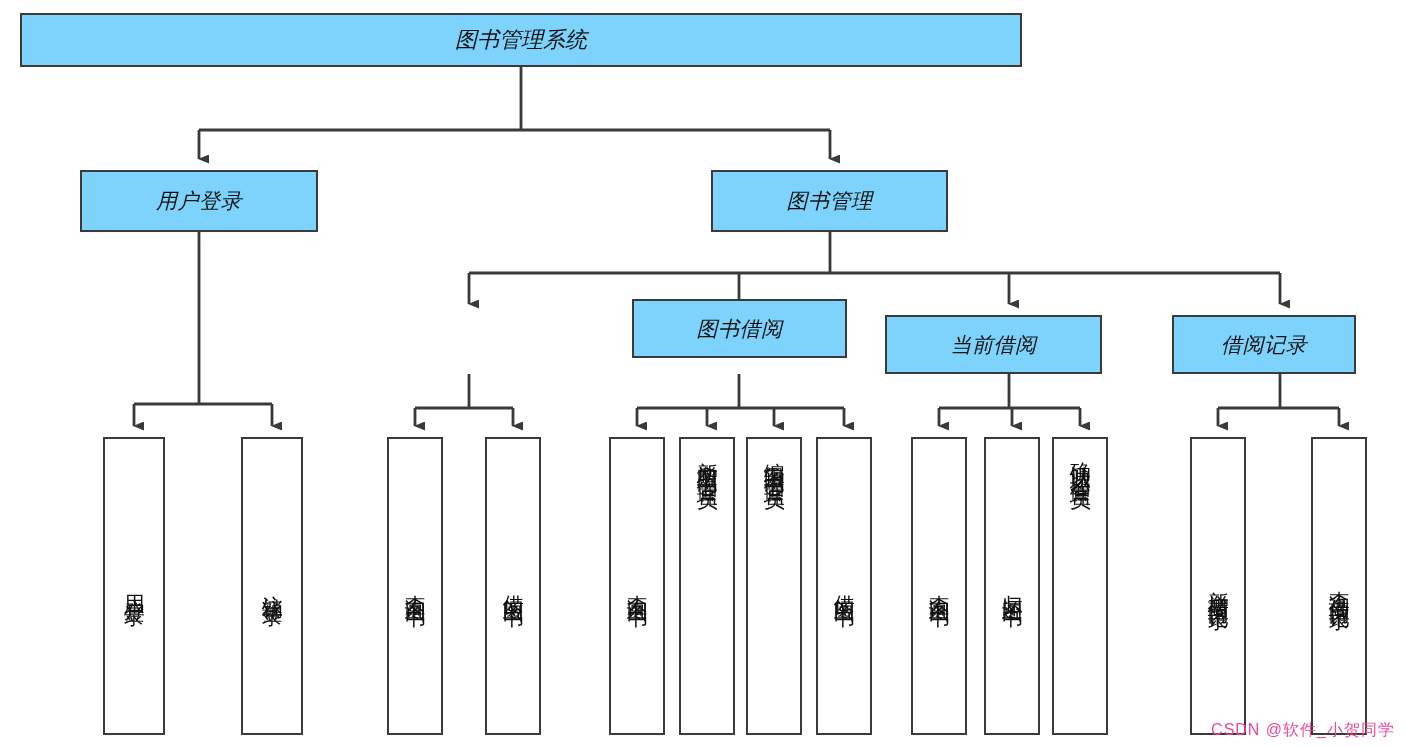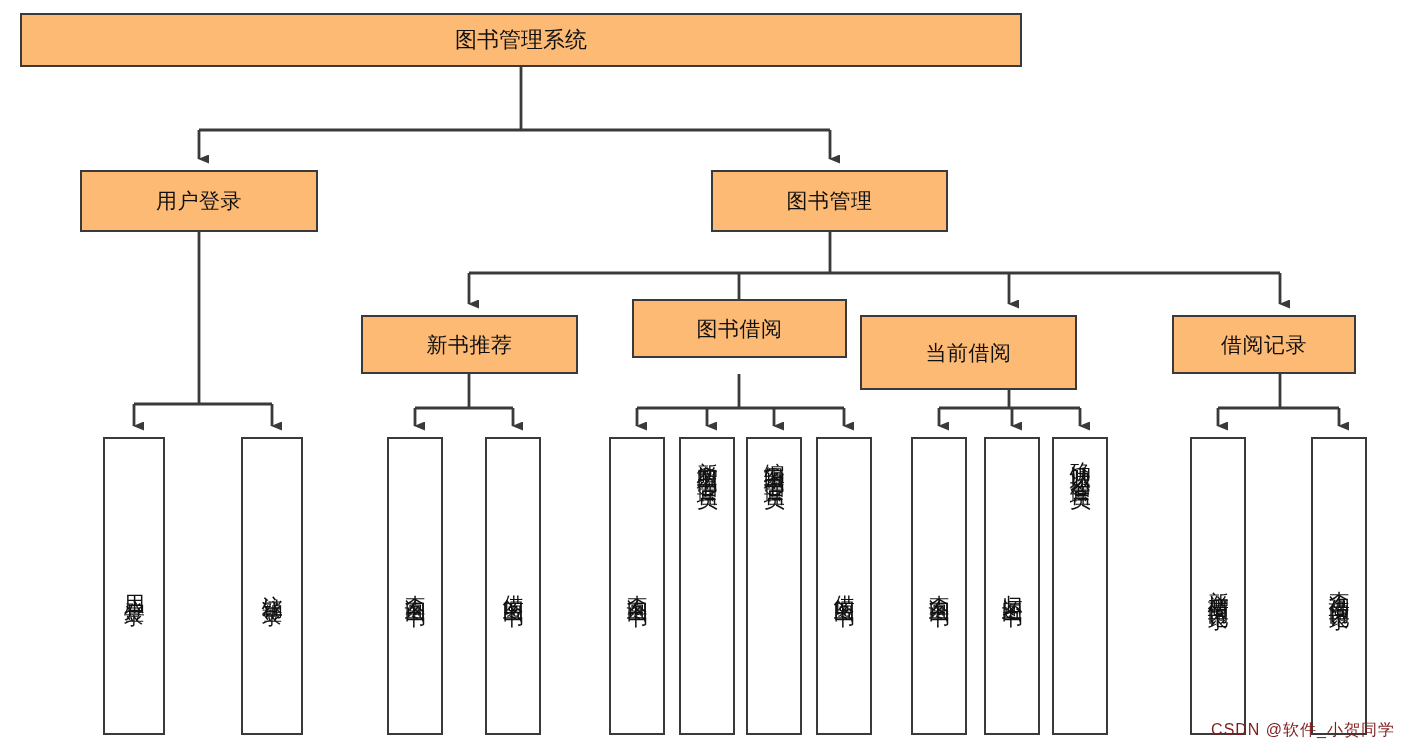--- a/index.html
+++ b/index.html
@@ -1,40 +1,40 @@
 <!DOCTYPE html>
 <html><head>
 <meta charset="utf-8">
 <style>
   html,body{margin:0;padding:0;background:#ffffff;}
   body{width:1405px;height:747px;overflow:hidden;
        font-family:"Liberation Sans","DejaVu Sans",sans-serif;}
   #canvas{position:relative;width:1405px;height:747px;background:#fff;}
 
   
-  .node{position:absolute;box-sizing:border-box;background:#fdba74;
+  .node{position:absolute;box-sizing:border-box;background:#7dd3fc;
         border:2.5px solid #3a3a3a;display:flex;align-items:center;
-        justify-content:center;color:#111;}
+        justify-content:center;color:#111;font-style:italic;}
   .node.h{font-size:21px;line-height:1.2;letter-spacing:.5px;}
   .node.title{font-size:22px;}
   .leaf{position:absolute;box-sizing:border-box;background:#fff;
         border:2.5px solid #3a3a3a;display:flex;align-items:flex-start;
         justify-content:center;}
   .leaf > span{writing-mode:vertical-rl;text-orientation:upright;
         font-size:21px;letter-spacing:4px;line-height:1.25;color:#111;
         padding-top:6px;white-space:nowrap;}
   .leaf.mid > span{padding-top:0;}
   .leaf.mid{align-items:center;}
 
   
   #wires{position:absolute;left:0;top:0;width:1405px;height:747px;}
 
   
   #watermark{position:absolute;right:10px;bottom:6px;font-size:16px;
-     color:#7f1d1d;letter-spacing:1px;white-space:nowrap;}
+     color:#ec4899;letter-spacing:1px;white-space:nowrap;}
 </style>
 </head>
 <body>
 
 <div id="canvas">
 
   <svg id="wires" viewBox="0 0 1405 747" xmlns="http://www.w3.org/2000/svg">
     <defs>
       <marker id="arw" markerWidth="9" markerHeight="11" refX="4.5" refY="10" orient="auto" markerUnits="userSpaceOnUse">
         <path d="M0,0 L9,0 L4.5,11 Z" fill="#3a3a3a"></path>
@@ -82,23 +82,22 @@
       <path d="M1218,408 L1218,426" marker-end="url(#arw)"></path>
       <path d="M1339,408 L1339,426" marker-end="url(#arw)"></path>
     </g>
   </svg>
 
   <div class="node title" id="node-root" style="left: 20px; top: 13px; width: 1002px; height: 54px;">图书管理系统</div>
 
   <div class="node h" id="node-l2-0" style="left: 80px; top: 170px; width: 238px; height: 62px;">用户登录</div>
   <div class="node h" id="node-l2-1" style="left: 711px; top: 170px; width: 237px; height: 62px; text-align: right;">图书管理</div>
 
-  <div class="node h" id="node-l3-0" style="left: 361px; top: 315px; width: 217px; height: 59px;">新书推荐</div>
   <div class="node h" id="node-l3-1" style="left: 632px; top: 299px; width: 215px; height: 59px;">图书借阅</div>
-  <div class="node h" id="node-l3-2" style="left: 860px; top: 315px; width: 217px; height: 75px;">当前借阅</div>
+  <div class="node h" id="node-l3-2" style="left: 885px; top: 315px; width: 217px; height: 59px;">当前借阅</div>
   <div class="node h" id="node-l3-3" style="left: 1172px; top: 315px; width: 184px; height: 59px;">借阅记录</div>
 
   <div id="leaf-host">
       <div class="leaf mid" style="left: 103px; top: 437px; width: 62px; height: 298px;">
         <span>用户登录</span>
       </div>
       <div class="leaf mid" style="left: 241px; top: 437px; width: 62px; height: 298px;">
         <span>注销登录</span>
       </div>
       <div class="leaf mid" style="left: 387px; top: 437px; width: 56px; height: 298px;">

